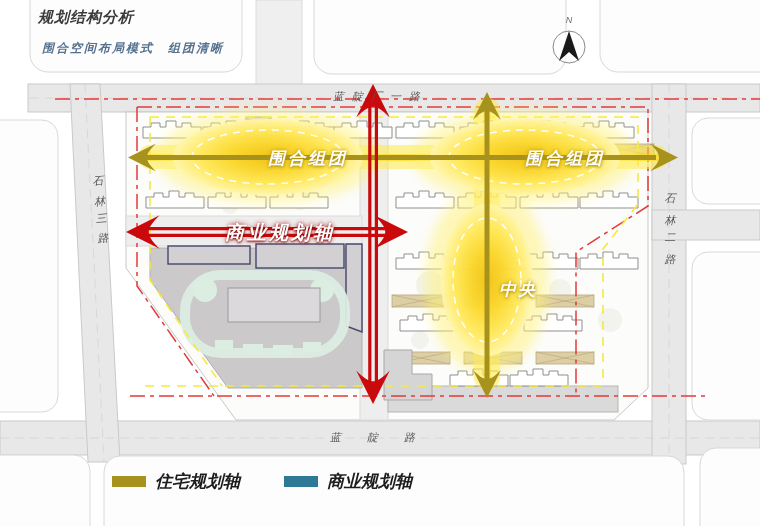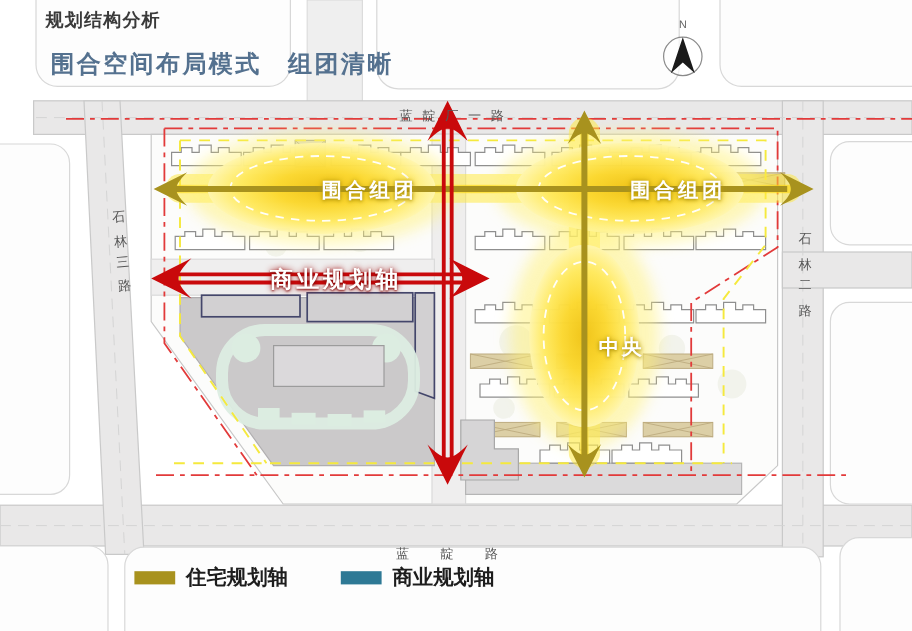--- a/index.html
+++ b/index.html
@@ -1,36 +1,36 @@
 <!DOCTYPE html>
 <html><head>
 <meta charset="utf-8">
 <style>
   html,body{margin:0;padding:0;width:760px;height:526px;overflow:hidden;background:#fff;
             font-family:"Liberation Sans","DejaVu Sans",sans-serif;}
-  #stage{position:relative;width:760px;height:450px;background:#fff;}
+  #stage{position:relative;width:760px;height:450px;background:#fff;font-style:italic;}
   #map-svg{position:absolute;left:0;top:0;}
   .abs{position:absolute;}
   
   #title{left:38px;top:8px;font-size:15px;font-weight:bold;color:#3a3a3a;letter-spacing:1px;}
-  #subtitle{left:42px;top:40px;font-size:20px;font-weight:bold;color:#54718F;letter-spacing:2px;}
+  #subtitle{left:42px;top:40px;font-size:12px;font-weight:bold;color:#54718F;letter-spacing:2px;}
   
   .ov-label{position:absolute;font-weight:bold;color:#fff;text-align:right;}
   #lbl-cluster-left{left:188px;top:147px;width:160px;font-size:17px;letter-spacing:3px;
     text-shadow:0 1px 3px #a98f06,0 0 5px #c9a40b;}
   #lbl-cluster-right{left:445px;top:147px;width:160px;font-size:17px;letter-spacing:3px;
     text-shadow:0 1px 3px #a98f06,0 0 5px #c9a40b;}
   #lbl-garden{left:437px;top:251px;width:100px;font-size:17px;line-height:21px;letter-spacing:2px;
     text-shadow:0 1px 3px #a98f06,0 0 5px #c9a40b;margin-top:28px;}
   #lbl-comm{left:183px;top:220px;width:152px;font-size:19px;letter-spacing:3px;
     text-shadow:0 1px 2px #7e0606,0 0 5px #a50a0a;}
   
   .road-label{position:absolute;font-size:11px;color:#565656;}
   #road-top{left:333px;top:89px;letter-spacing:8px;}
-  #road-bottom{left:330px;top:430px;letter-spacing:26px;margin-top:24px;}
+  #road-bottom{left:330px;top:430px;letter-spacing:26px;}
   #road-left{left:92px;top:167px;writing-mode:vertical-rl;letter-spacing:19px;transform:rotate(-5deg);}
   #road-right{left:662px;top:185px;writing-mode:vertical-rl;letter-spacing:20px;}
   #north-n{left:562px;top:15px;font-size:9px;color:#666;width:14px;text-align:center;position:absolute;}
   
   #legend{position:absolute;left:112px;top:470px;display:flex;align-items:center;gap:44px;}
   .leg-item{display:flex;align-items:center;gap:9px;font-size:17px;font-weight:bold;color:#1d1d1d;}
   .leg-sw{width:34px;height:11px;display:inline-block;}
   .sw0{background:#A8921E}.sw1{background:#2E7995}.sw2{background:#FFFF00}
 </style>
 </head>

